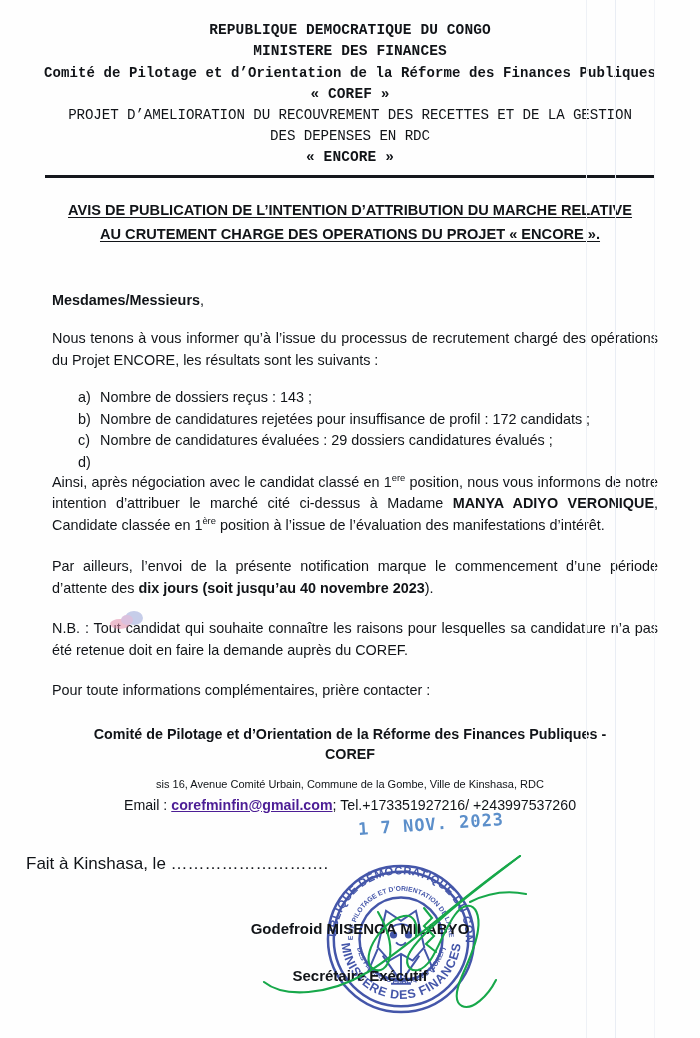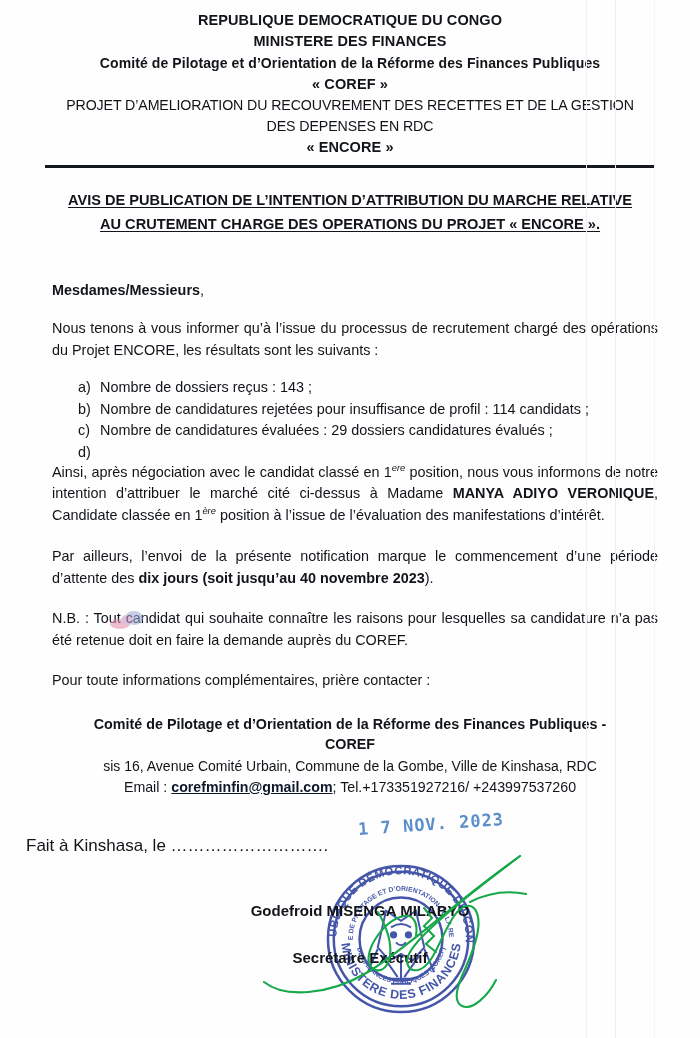--- a/index.html
+++ b/index.html
@@ -26,22 +26,23 @@
     width: 1px;
     background: #eef1f6;
     pointer-events: none;
   }
   .scanline.a { left: 586px; }
   .scanline.b { left: 615px; background: #e9edf4; }
   .scanline.c { left: 654px; background: #f2f4f8; }
 
   
   .header {
-    padding-top: 10px;
+    padding-top: 20px;
     text-align: center;
+    font-family: Liberation Mono, monospace;
   }
   .h-line {
     font-weight: bold;
     font-size: 14.5px;
     line-height: 21px;
     letter-spacing: 0.1px;
   }
   .h-line.sub {
     font-weight: bold;
     font-size: 14px;
@@ -106,44 +107,43 @@
   .list li .marker {
     position: absolute;
     left: 26px;
     top: 0;
   }
 
   sup {
     font-size: 9.4px;
     vertical-align: super;
     line-height: 0;
-    font-style: italic;
   }
 
   
   .contact {
     margin: 22px 30px 0 30px;
     text-align: center;
   }
   .contact .org {
     font-weight: bold;
     font-size: 14.3px;
     line-height: 20px;
   }
   .contact .addr {
-    font-size: 14px;
+    font-size: 11px;
     line-height: 21px;
-    margin-top: 2px;
+    margin-top: 10px;
   }
   .contact .mail {
     font-size: 14.2px;
     line-height: 21px;
   }
   .contact .mail a {
-    color: #0f172a;
+    color: #4c1d95;
     text-decoration: underline;
     font-weight: bold;
     text-underline-offset: 1px;
   }
 
   
   .sign-area {
     position: relative;
     margin-top: 38px;
     height: 220px;
@@ -240,21 +240,21 @@
   </div>
 
   <div class="body">
 
     <div class="salutation"><span>Mesdames/Messieurs</span><span class="comma">,</span></div>
 
     <p class="para">Nous tenons à vous informer qu’à l’issue du processus de recrutement chargé des opérations du Projet ENCORE, les résultats sont les suivants :</p>
 
     <ul class="list">
       <li><span class="marker">a)</span><span>Nombre de dossiers reçus : 143 ;</span></li>
-      <li><span class="marker">b)</span><span>Nombre de candidatures rejetées pour insuffisance de profil : 114 candidats ;</span></li>
+      <li><span class="marker">b)</span><span>Nombre de candidatures rejetées pour insuffisance de profil : 172 candidats ;</span></li>
       <li><span class="marker">c)</span><span>Nombre de candidatures évaluées : 29 dossiers candidatures évalués ;</span></li>
       <li><span class="marker">d)</span></li>
     </ul>
 
     <p class="para"><span>Ainsi, après négociation avec le candidat classé en 1</span><sup>ere</sup><span> position, nous vous informons de notre intention d’attribuer le marché cité ci-dessus à Madame </span><strong>MANYA ADIYO VERONIQUE</strong><span>, Candidate classée en 1</span><sup>ère</sup><span> position à l’issue de l’évaluation des manifestations d’intérêt.</span></p>
 
     <p class="para"><span>Par ailleurs, l’envoi de la présente notification marque le commencement d’une période d’attente des </span><strong>dix jours (soit jusqu’au 40 novembre 2023</strong><span>).</span></p>
 
     <p class="para tight">N.B. : Tout candidat qui souhaite connaître les raisons pour lesquelles sa candidature n’a pas été retenue doit en faire la demande auprès du COREF.</p>
 

